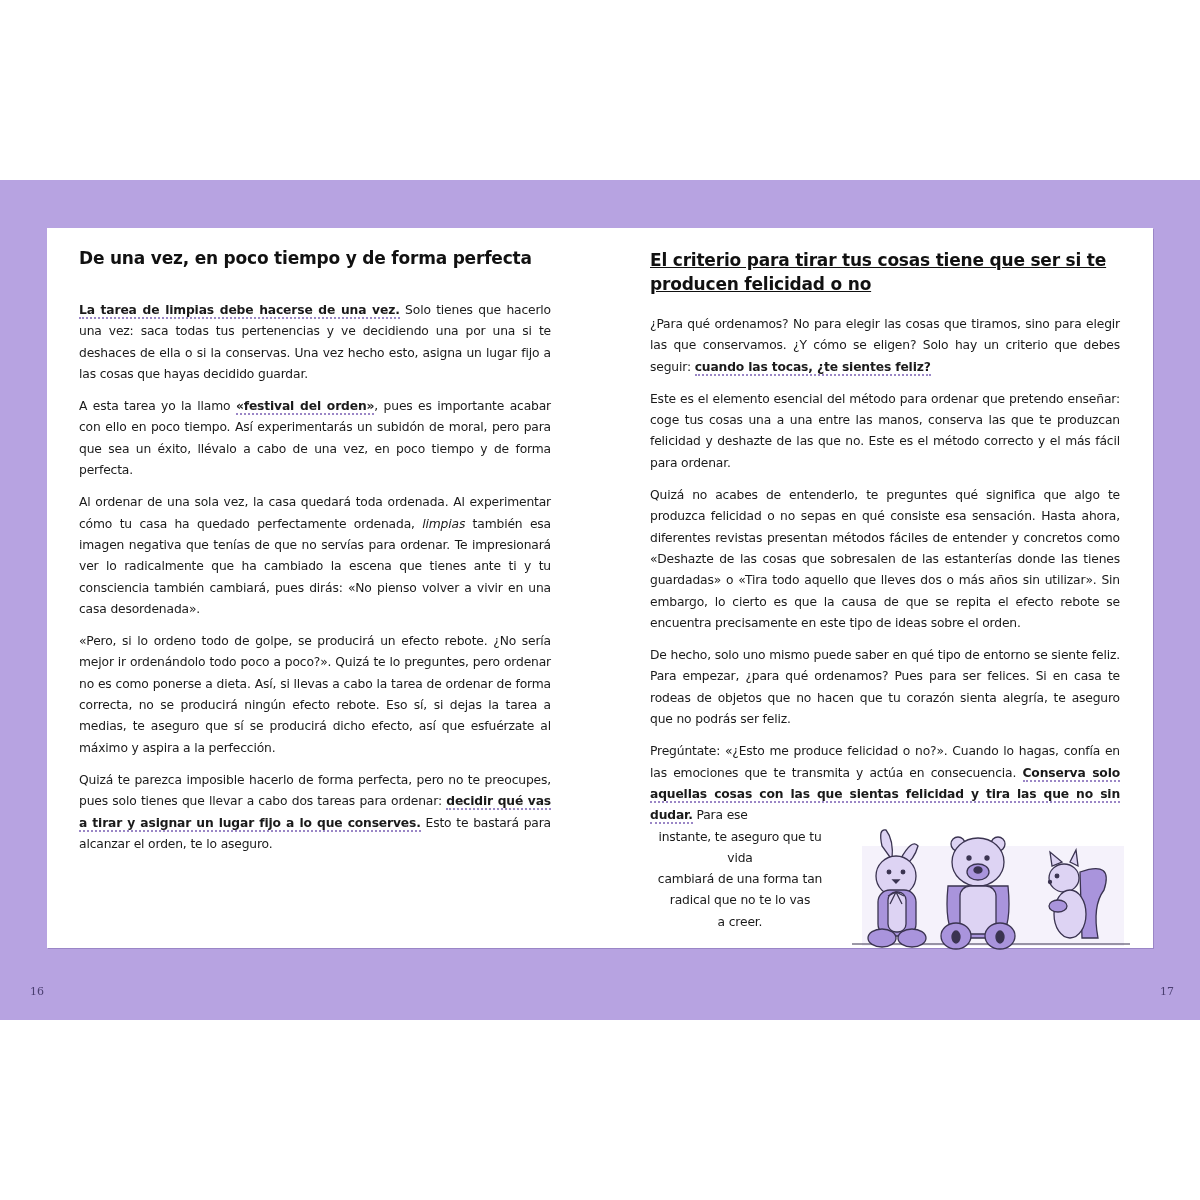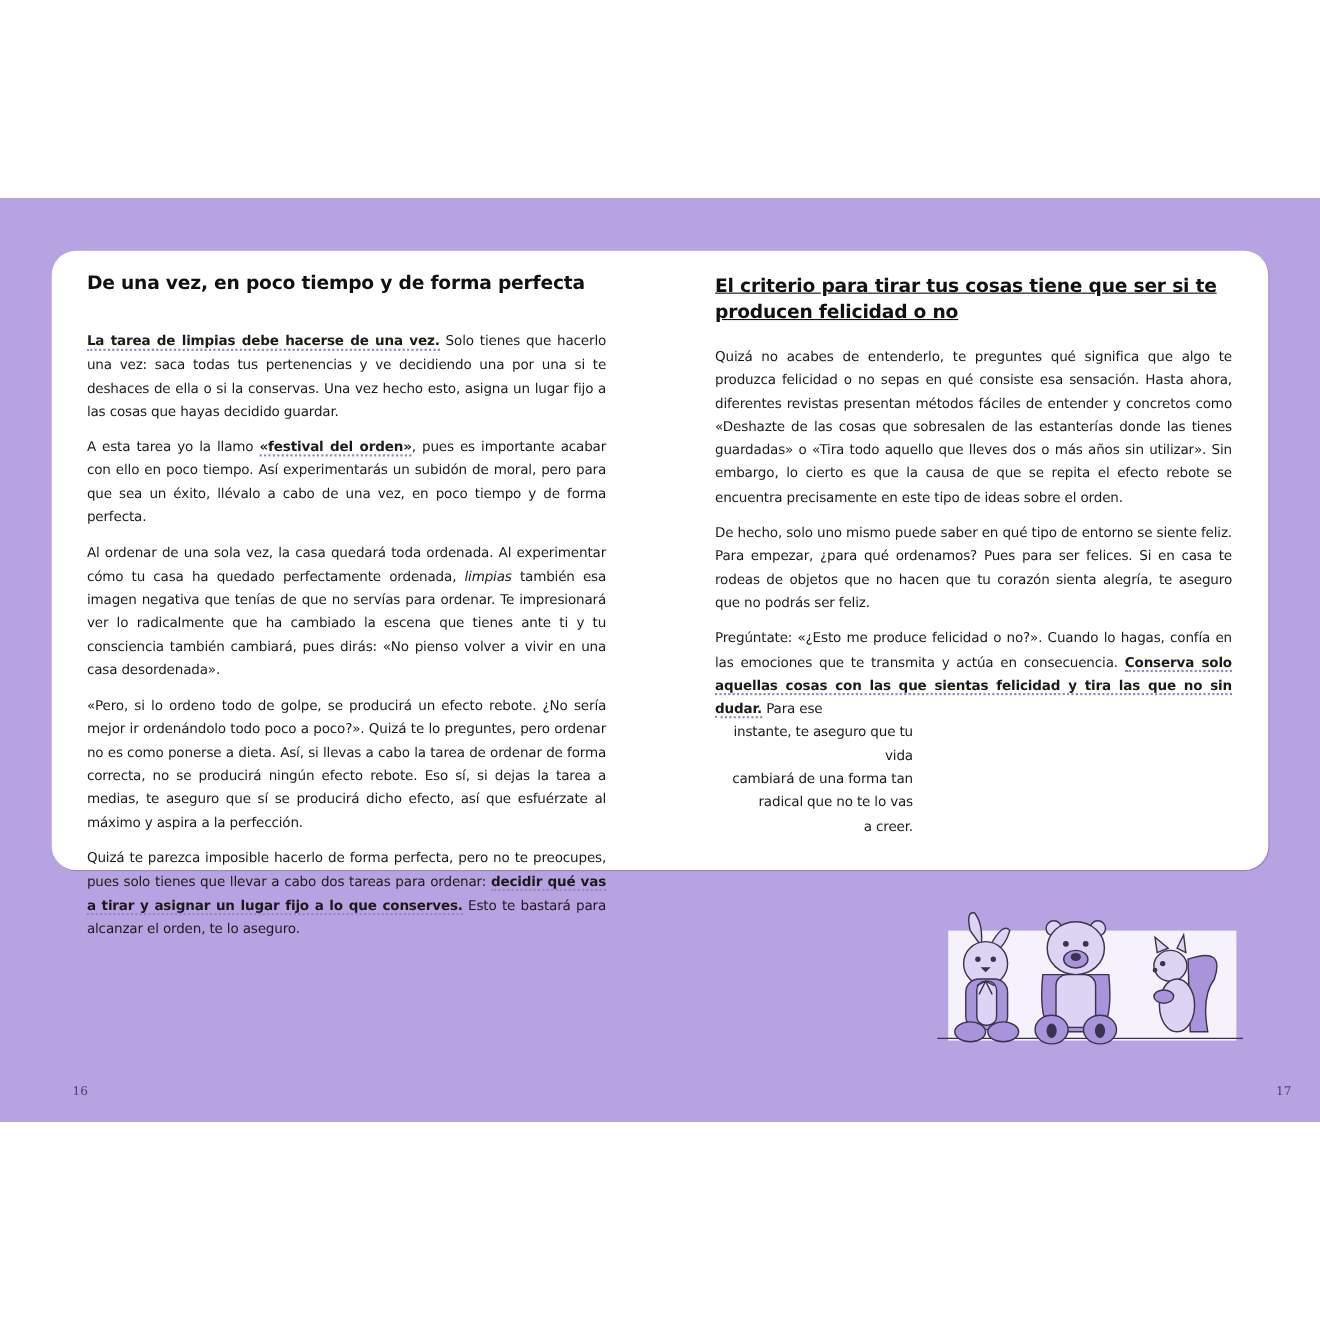--- a/index.html
+++ b/index.html
@@ -4,48 +4,47 @@
 <style>
   html, body { margin:0; padding:0; }
   body {
     width:1200px; height:1200px; background:#ffffff; position:relative; overflow:hidden;
     font-family: "DejaVu Sans", "Liberation Sans", sans-serif; color:#1a1a1a;
   }
   .band {
     position:absolute; left:0; top:180px; width:1200px; height:840px; background:#b7a3e1;
   }
   .sheet {
-    position:absolute; left:47px; top:228px; width:1106px; height:563px; background:#ffffff;
+    position:absolute; left:47px; top:228px; width:1106px; height:720px; background:#ffffff;
     box-shadow: 1px 1px 0 #9a86c6;
-    border-radius: 22px;
   }
   .page-num {
     position:absolute; top:985px; font-family:"DejaVu Serif", serif; font-size:11px; color:#4a3e70;
   }
-  .page-num.left { left:30px;margin-left:36px; }
+  .page-num.left { left:30px; }
   .page-num.right { left:1160px; }
   .col { position:absolute; top:0; }
   .col.left { left:32px; width:472px; }
   .col.right { left:603px; width:470px; }
   h2 {
     margin:0; font-weight:bold; font-size:17px; line-height:24px; color:#111; letter-spacing:-0.2px;
   }
   .col.left h2 { position:absolute; top:18px; }
   .col.right h2 { position:absolute; top:20px;text-decoration:underline; }
   .body { position:absolute; left:0; width:100%; }
   .col.left .body { top:72px; }
   .col.right .body { top:86px; }
   p {
     margin:0 0 11px 0; font-size:12.3px; line-height:21.3px; text-align:justify; letter-spacing:-0.15px;
   }
   .hl {
     font-weight:bold; border-bottom:2px dotted #9a86c6; padding-bottom:0px;
   }
   em { font-style:italic; }
-  .wrap-narrow { width:180px; text-align:right; }
+  .wrap-narrow { width:180px; text-align:center; }
   .illustration {
     position:absolute; left:805px; top:598px; width:278px; height:140px;
   }
 </style>
 </head>
 <body>
 
 <div class="band"></div>
 
 <div class="sheet">
@@ -57,20 +56,22 @@
       <p><span>A esta tarea yo la llamo </span><span class="hl">«festival del orden»</span><span>, pues es importante acabar con ello en poco tiempo. Así experimentarás un subidón de moral, pero para que sea un éxito, llévalo a cabo de una vez, en poco tiempo y de forma perfecta.</span></p>
       <p><span>Al ordenar de una sola vez, la casa quedará toda ordenada. Al experimentar cómo tu casa ha quedado perfectamente ordenada, </span><em>limpias</em><span> también esa imagen negativa que tenías de que no servías para ordenar. Te impresionará ver lo radicalmente que ha cambiado la escena que tienes ante ti y tu consciencia también cambiará, pues dirás: «No pienso volver a vivir en una casa desordenada».</span></p>
       <p><span>«Pero, si lo ordeno todo de golpe, se producirá un efecto rebote. ¿No sería mejor ir ordenándolo todo poco a poco?». Quizá te lo preguntes, pero ordenar no es como ponerse a dieta. Así, si llevas a cabo la tarea de ordenar de forma correcta, no se producirá ningún efecto rebote. Eso sí, si dejas la tarea a medias, te aseguro que sí se producirá dicho efecto, así que esfuérzate al máximo y aspira a la perfección.</span></p>
       <p><span>Quizá te parezca imposible hacerlo de forma perfecta, pero no te preocupes, pues solo tienes que llevar a cabo dos tareas para ordenar: </span><span class="hl">decidir qué vas a tirar y asignar un lugar fijo a lo que conserves.</span><span> Esto te bastará para alcanzar el orden, te lo aseguro.</span></p>
     </div>
   </div>
 
   <div class="col right">
     <h2>El criterio para tirar tus cosas tiene que ser si te producen felicidad o no</h2>
     <div class="body">
+      <p><span>¿Para qué ordenamos? No para elegir las cosas que tiramos, sino para elegir las que conservamos. ¿Y cómo se eligen? Solo hay un criterio que debes seguir: </span><span class="hl">cuando las tocas, ¿te sientes feliz?</span></p>
+      <p><span>Este es el elemento esencial del método para ordenar que pretendo enseñar: coge tus cosas una a una entre las manos, conserva las que te produzcan felicidad y deshazte de las que no. Este es el método correcto y el más fácil para ordenar.</span></p>
       <p><span>Quizá no acabes de entenderlo, te preguntes qué significa que algo te produzca felicidad o no sepas en qué consiste esa sensación. Hasta ahora, diferentes revistas presentan métodos fáciles de entender y concretos como «Deshazte de las cosas que sobresalen de las estanterías donde las tienes guardadas» o «Tira todo aquello que lleves dos o más años sin utilizar». Sin embargo, lo cierto es que la causa de que se repita el efecto rebote se encuentra precisamente en este tipo de ideas sobre el orden.</span></p>
       <p><span>De hecho, solo uno mismo puede saber en qué tipo de entorno se siente feliz. Para empezar, ¿para qué ordenamos? Pues para ser felices. Si en casa te rodeas de objetos que no hacen que tu corazón sienta alegría, te aseguro que no podrás ser feliz.</span></p>
       <p style="margin-bottom:0"><span>Pregúntate: «¿Esto me produce felicidad o no?». Cuando lo hagas, confía en las emociones que te transmita y actúa en consecuencia. </span><span class="hl">Conserva solo aquellas cosas con las que sientas felicidad y tira las que no sin dudar.</span><span> Para ese</span></p>
       <p class="wrap-narrow">
         <span>instante, te aseguro que tu vida</span><br>
         <span>cambiará de una forma tan</span><br>
         <span>radical que no te lo vas</span><br>
         <span>a creer.</span>
       </p>
     </div>

